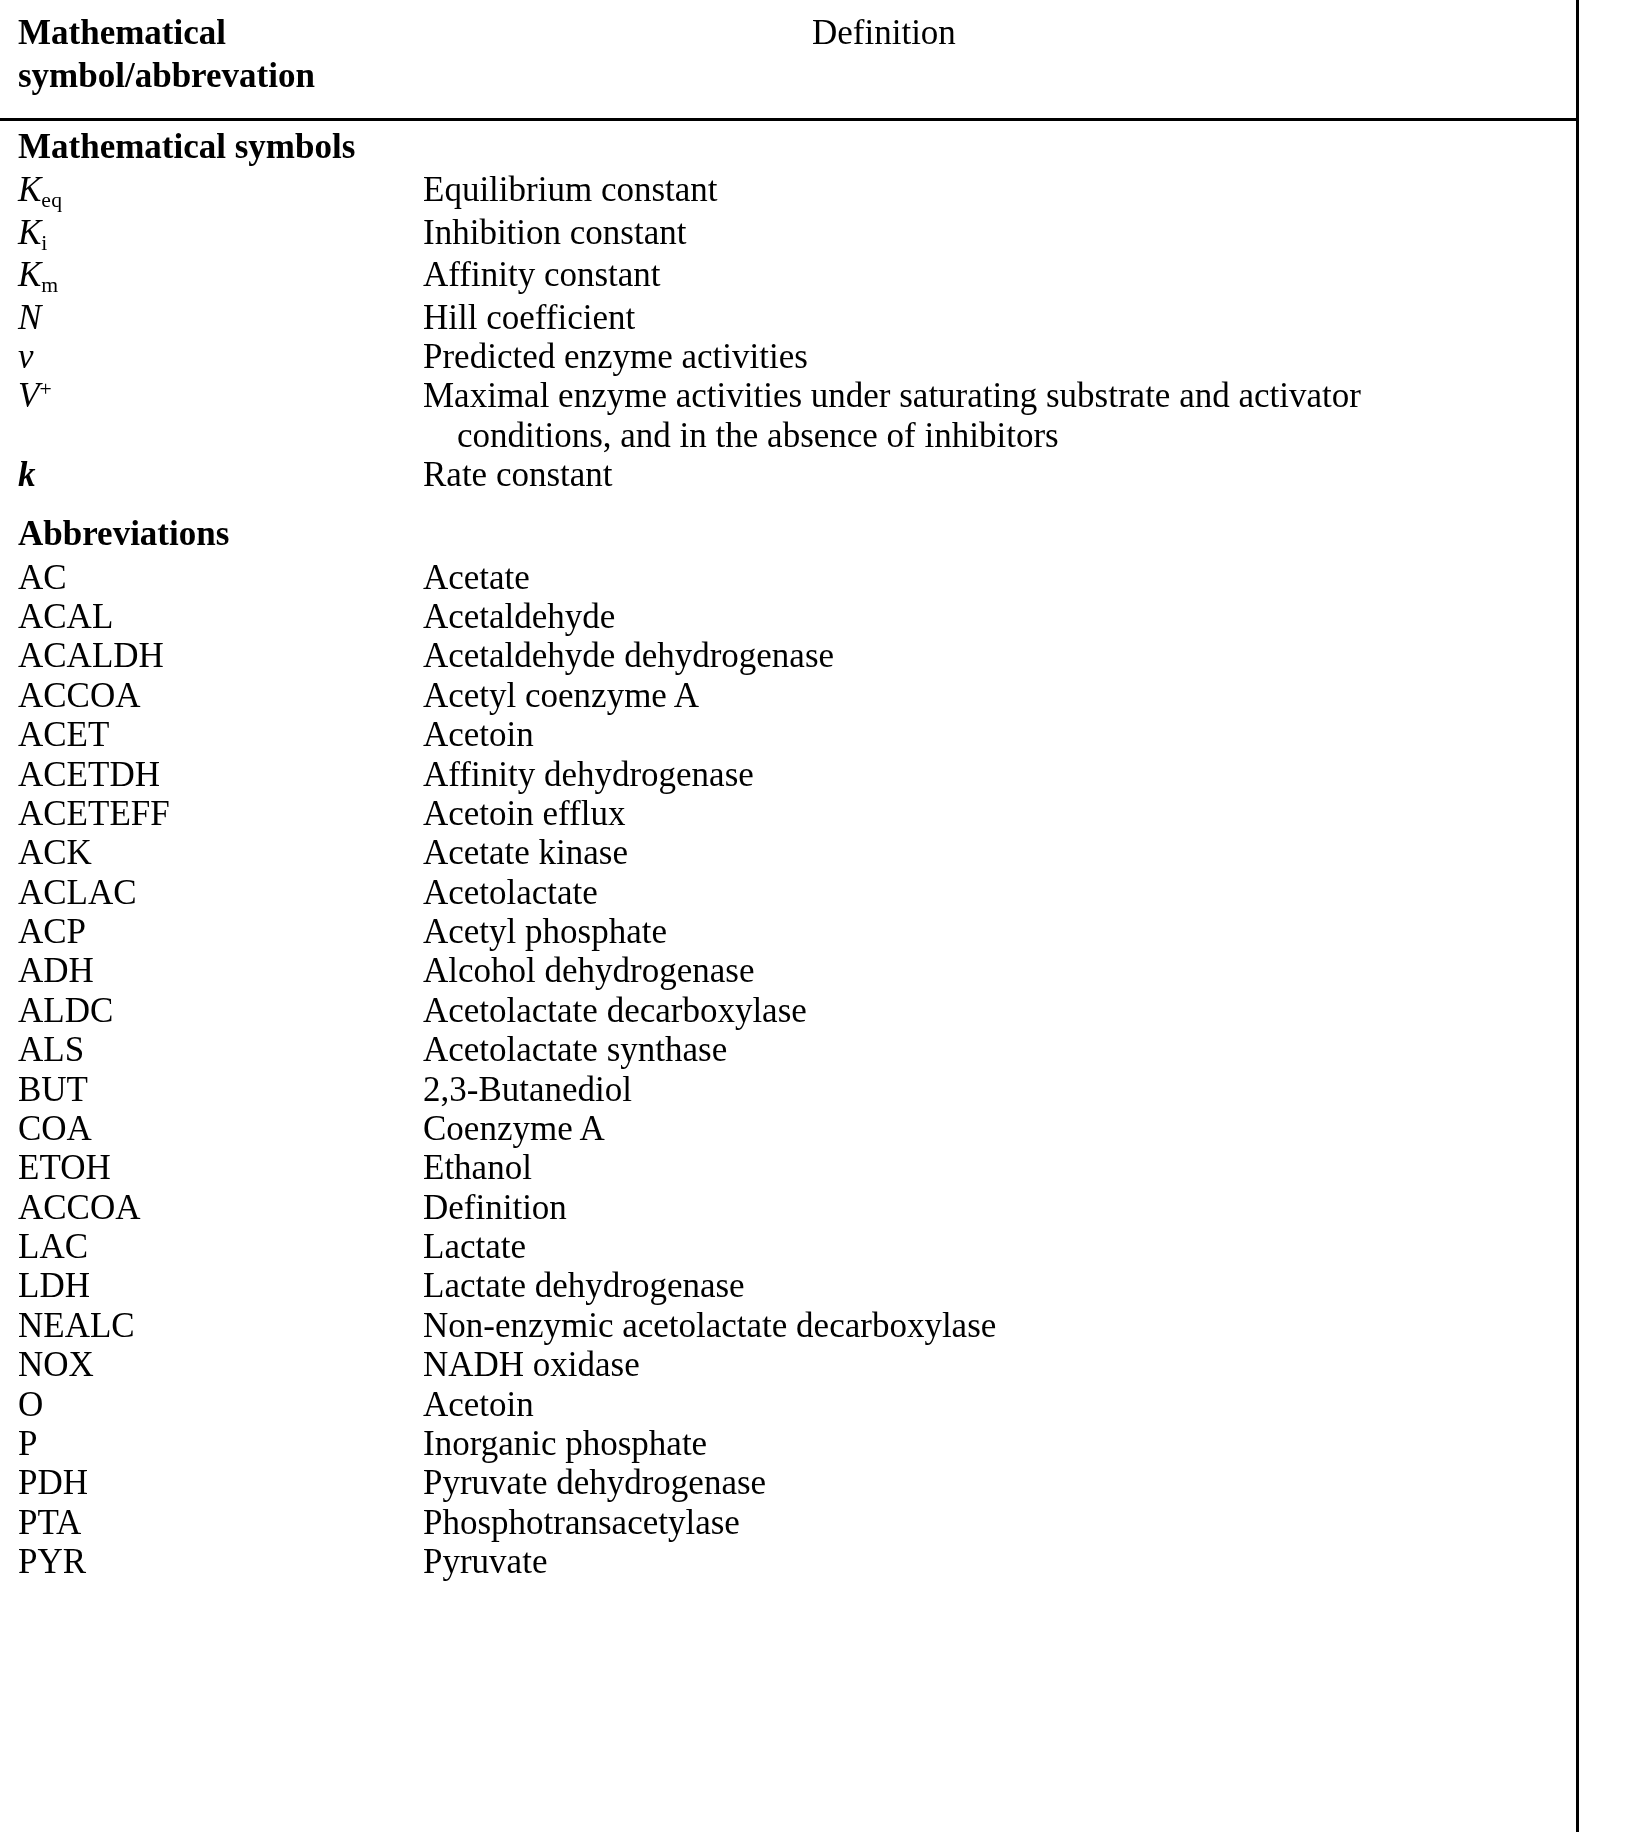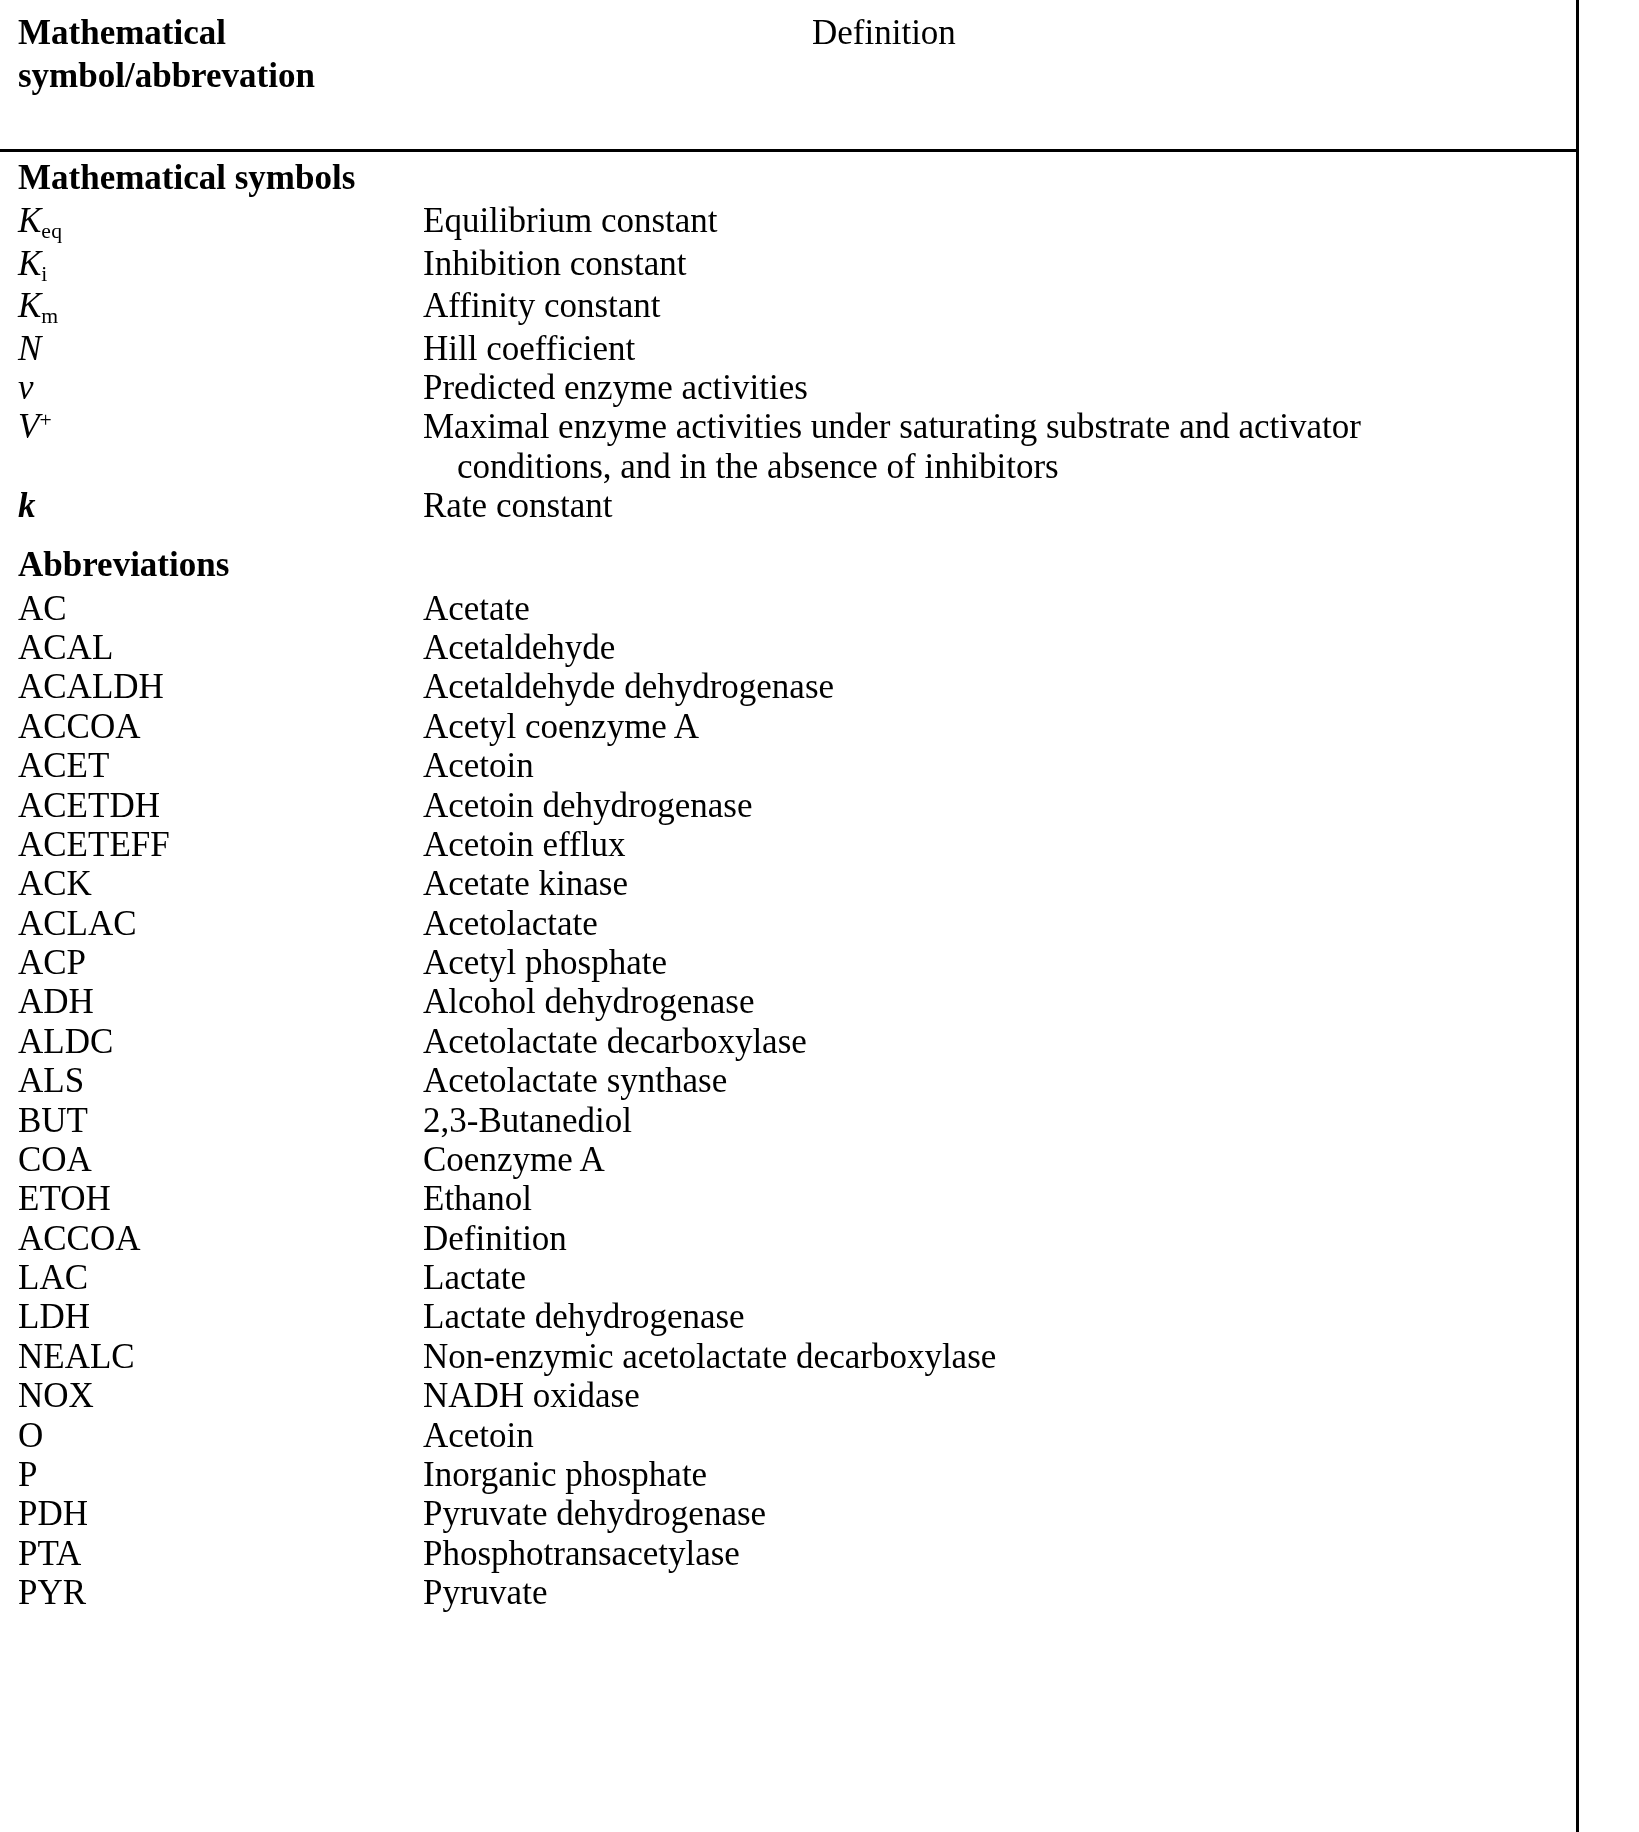--- a/index.html
+++ b/index.html
@@ -28,21 +28,21 @@
     top: 0;
     left: 1576px;
     width: 3px;
     height: 1832px;
     background: #000000;
   }
 
   
   .thead {
     position: relative;
-    height: 152px;
+    height: 121px;
     padding-left: 18px;
     padding-top: 14px;
     box-sizing: border-box;
   }
   .thead .rule {
     position: absolute;
     left: 0;
     bottom: 0;
     width: 1578px;
     height: 3px;
@@ -188,21 +188,21 @@
       <div class="row">
         <div class="cell-sym">ACCOA</div>
         <div class="cell-def"><span>Acetyl coenzyme A</span></div>
       </div>
       <div class="row">
         <div class="cell-sym">ACET</div>
         <div class="cell-def"><span>Acetoin</span></div>
       </div>
       <div class="row">
         <div class="cell-sym">ACETDH</div>
-        <div class="cell-def"><span>Acetoin dehydrogenase</span></div>
+        <div class="cell-def"><span>Affinity dehydrogenase</span></div>
       </div>
       <div class="row">
         <div class="cell-sym">ACETEFF</div>
         <div class="cell-def"><span>Acetoin efflux</span></div>
       </div>
       <div class="row">
         <div class="cell-sym">ACK</div>
         <div class="cell-def"><span>Acetate kinase</span></div>
       </div>
       <div class="row">

